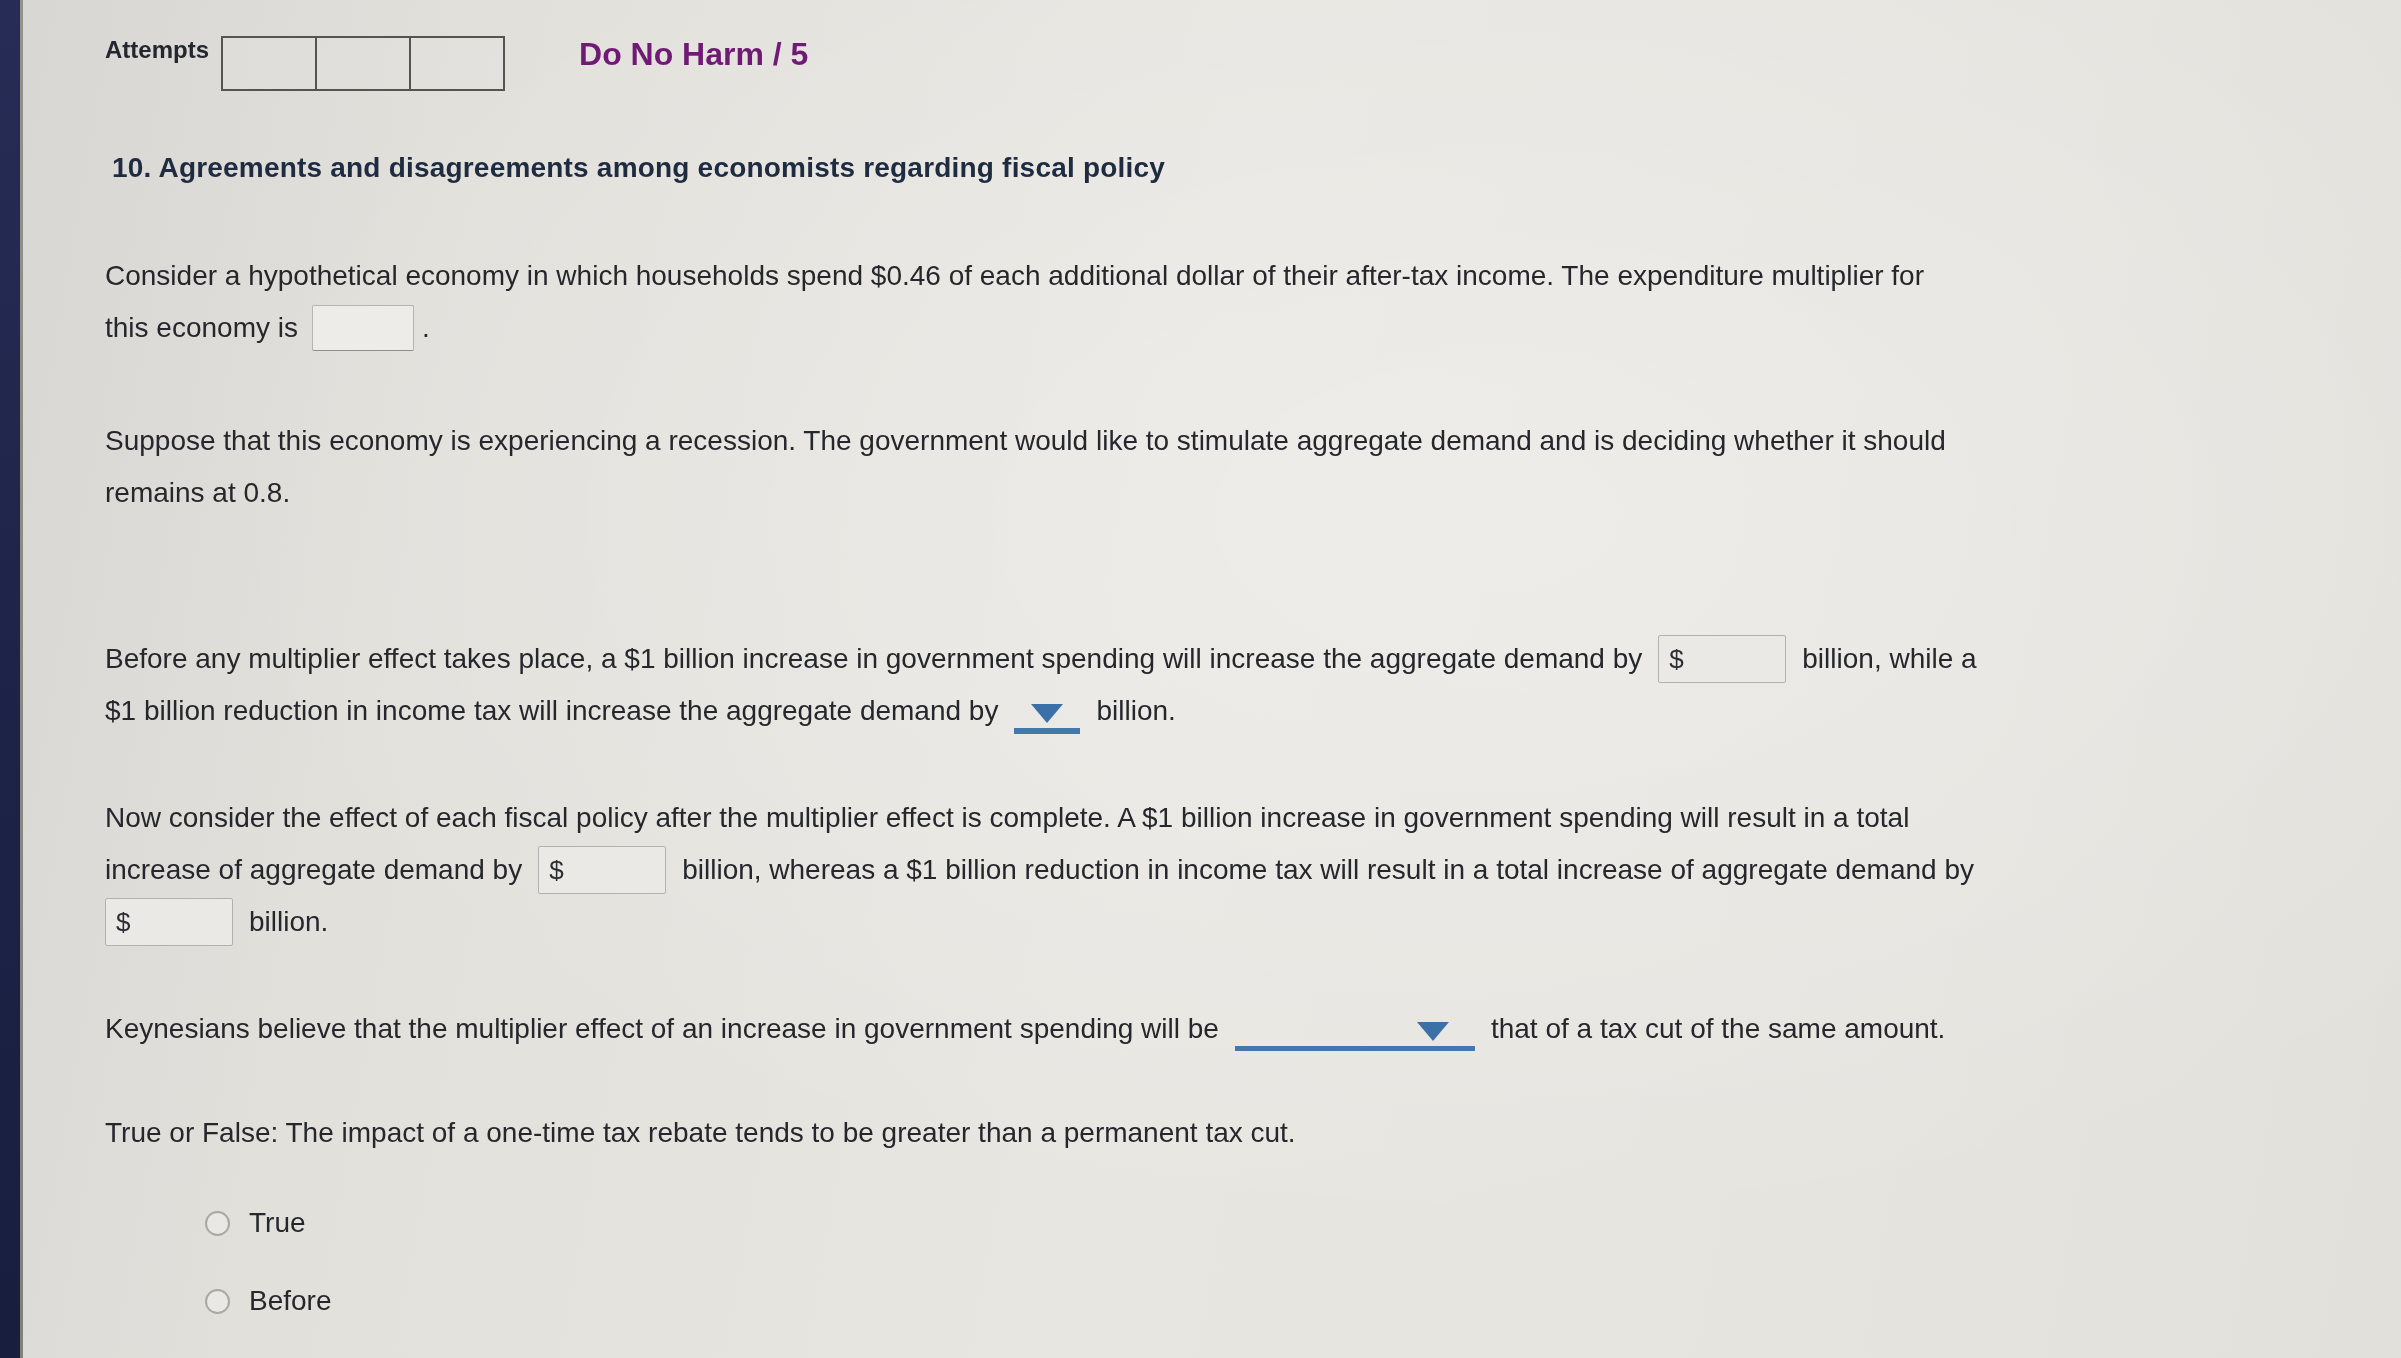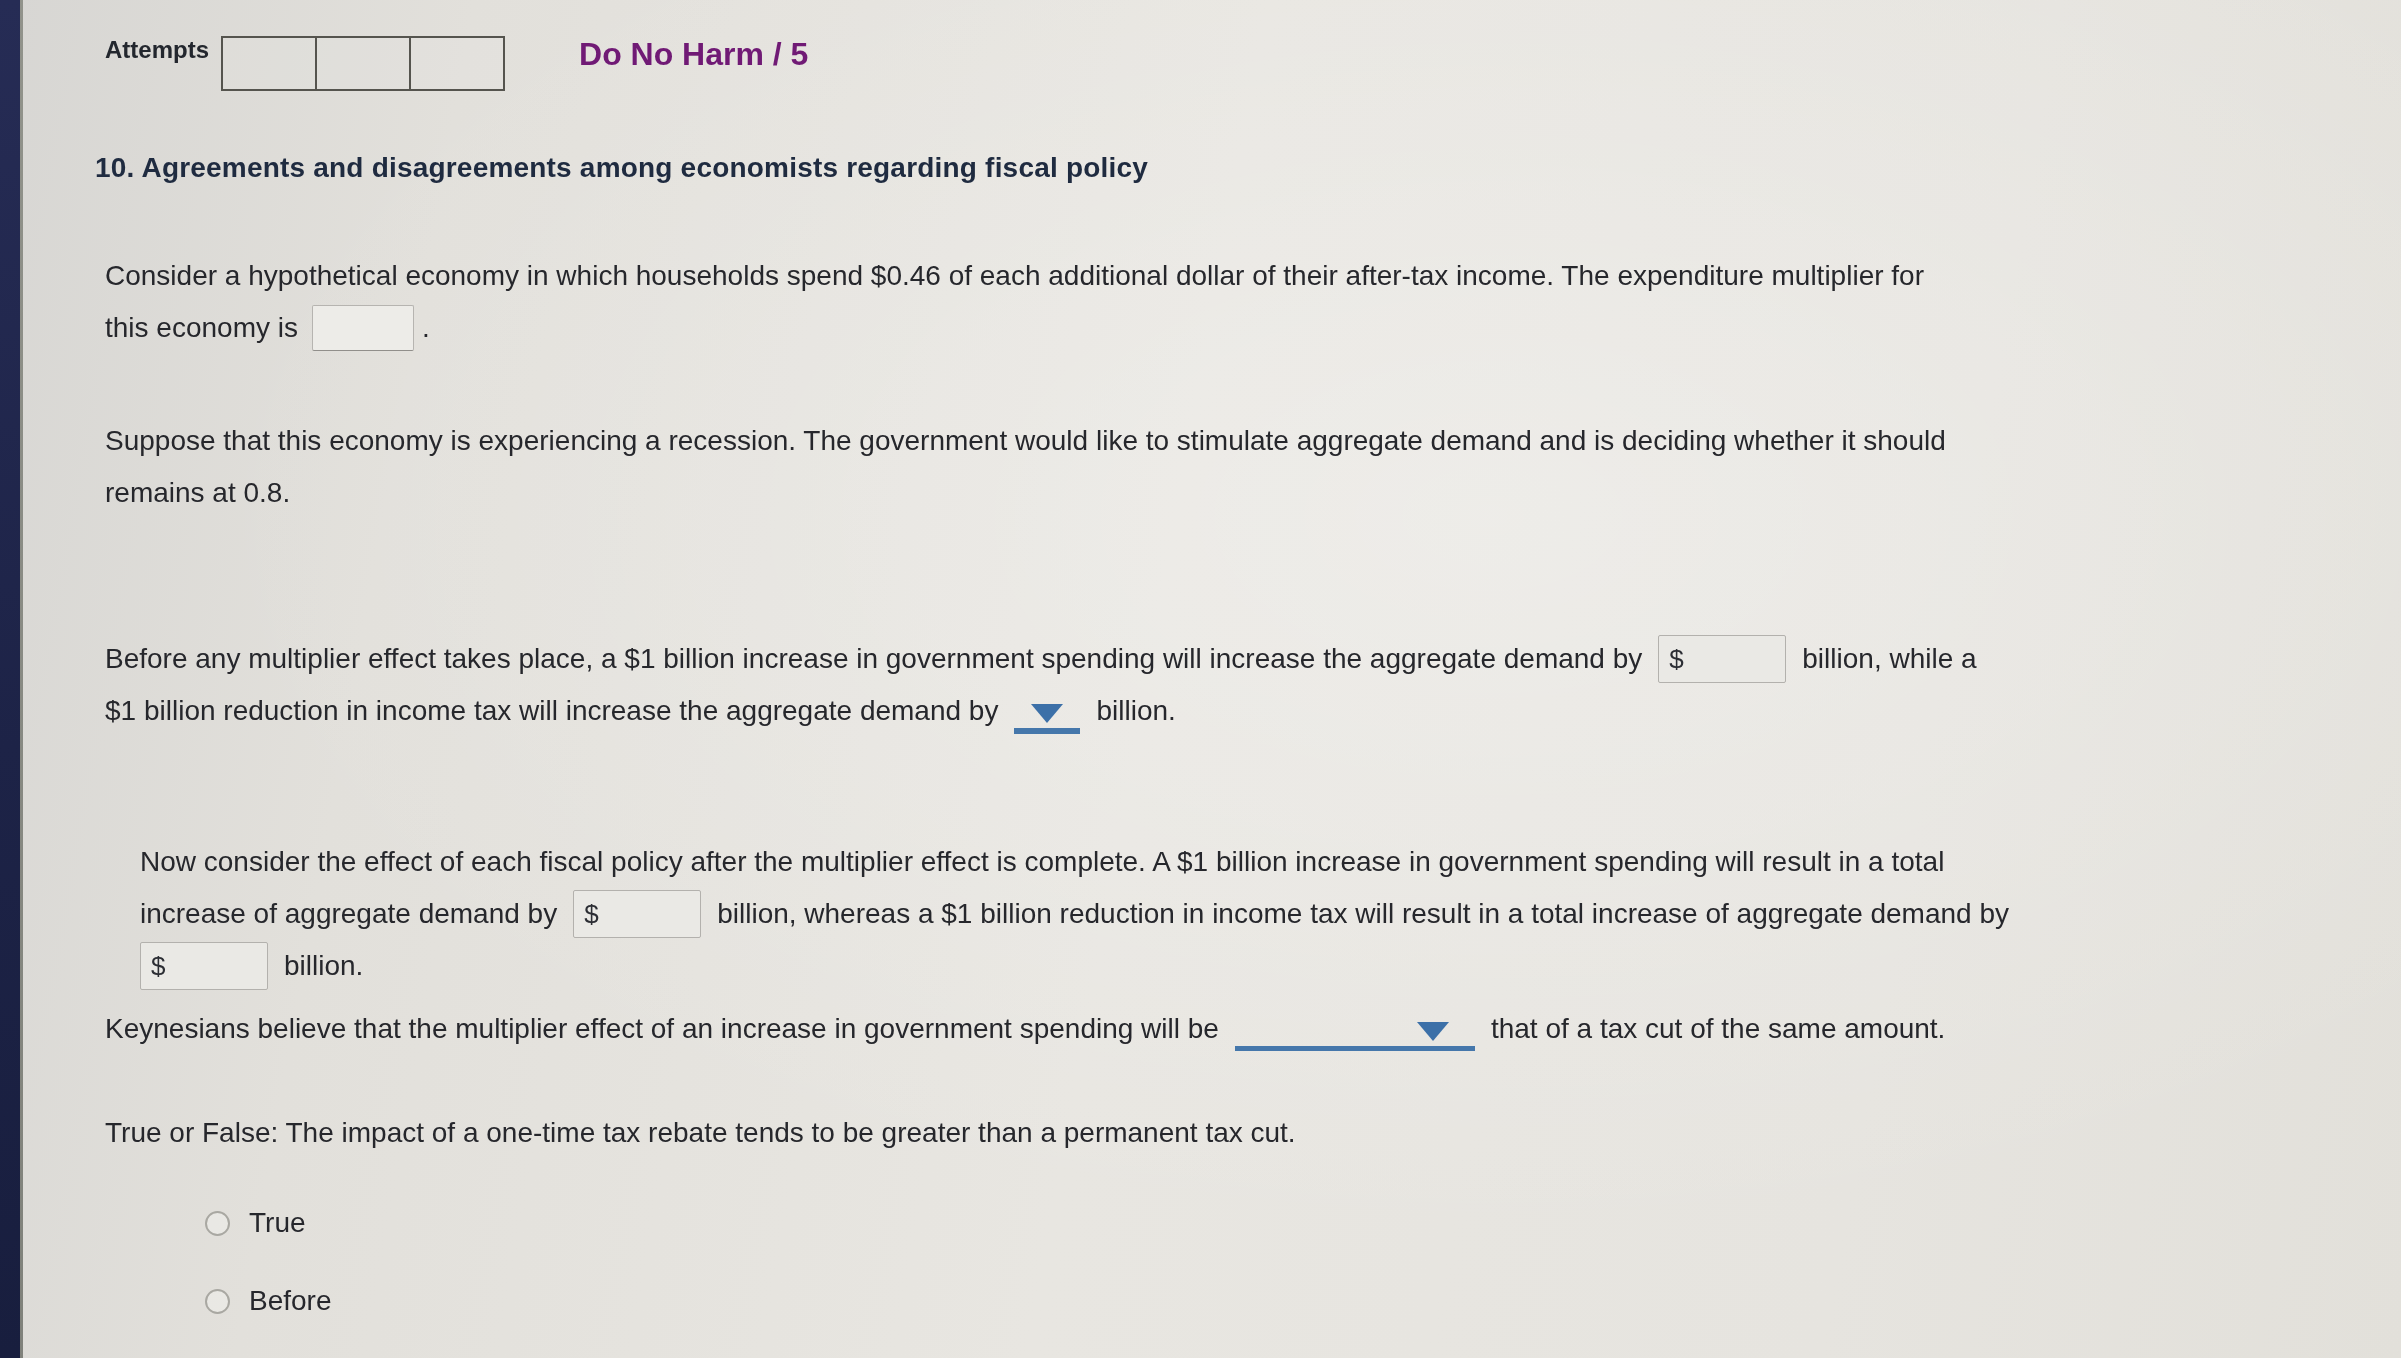--- a/index.html
+++ b/index.html
@@ -16,21 +16,21 @@
   .strip-edge{position:absolute;left:20px;top:0;width:3px;height:1358px;
     background:linear-gradient(180deg,#585c50,#33382f);opacity:.55;}
 
   .topbar{position:absolute;left:105px;top:36px;height:58px;display:flex;align-items:flex-start;}
   .attempts-label{font-weight:bold;font-size:24px;color:#23272e;}
   .attempt-boxes{display:flex;margin-left:12px;border:2px solid #55544e;background:rgba(255,255,255,0.06);}
   .attempt-cell{width:92px;height:51px;border-right:2px solid #55544e;}
   .attempt-cell:last-child{border-right:none;}
   .score-label{font-weight:bold;font-size:32px;color:#701a75;margin-left:74px;}
 
-  .question-title{position:absolute;left:95px;top:152px;font-size:28px;font-weight:bold;
+  .question-title{position:absolute;left:112px;top:152px;font-size:28px;font-weight:bold;
     color:var(--title_text,#1f2b40);letter-spacing:.2px;}
 
   .para{position:absolute;left:105px;font-size:28px;line-height:52px;color:var(--body_text,#26272c);}
   .para .line{white-space:nowrap;height:52px;}
 
   .small-box{display:inline-block;width:100px;height:44px;background:#edece8;
     border:1px solid #b6b4b0;border-bottom-color:#918f8b;border-radius:2px;
     vertical-align:middle;margin:0 8px 4px 14px;}
   .dollar-box{display:inline-block;width:128px;height:48px;background:#eae9e5;
     border:1px solid #b3b1ad;border-radius:2px;box-sizing:border-box;
@@ -84,21 +84,21 @@
 
 <div class="para" style="top:633px;">
   <div class="line">
     <span>Before any multiplier effect takes place, a $1 billion increase in government spending will increase the aggregate demand by</span><span class="dollar-box"><span>$</span></span><span>billion, while a</span>
   </div>
   <div class="line">
     <span>$1 billion reduction in income tax will increase the aggregate demand by</span><span class="dd-small"><span class="tri"></span></span><span>billion.</span>
   </div>
 </div>
 
-<div class="para" style="top:836px;margin-left:35px;">
+<div class="para" style="top:792px;">
   <div class="line">Now consider the effect of each fiscal policy after the multiplier effect is complete. A $1 billion increase in government spending will result in a total</div>
   <div class="line">
     <span>increase of aggregate demand by</span><span class="dollar-box"><span>$</span></span><span>billion, whereas a $1 billion reduction in income tax will result in a total increase of aggregate demand by</span>
   </div>
   <div class="line">
     <span class="dollar-box" style="margin-left:0;"><span>$</span></span><span>billion.</span>
   </div>
 </div>
 
 <div class="para" style="top:1003px;">

